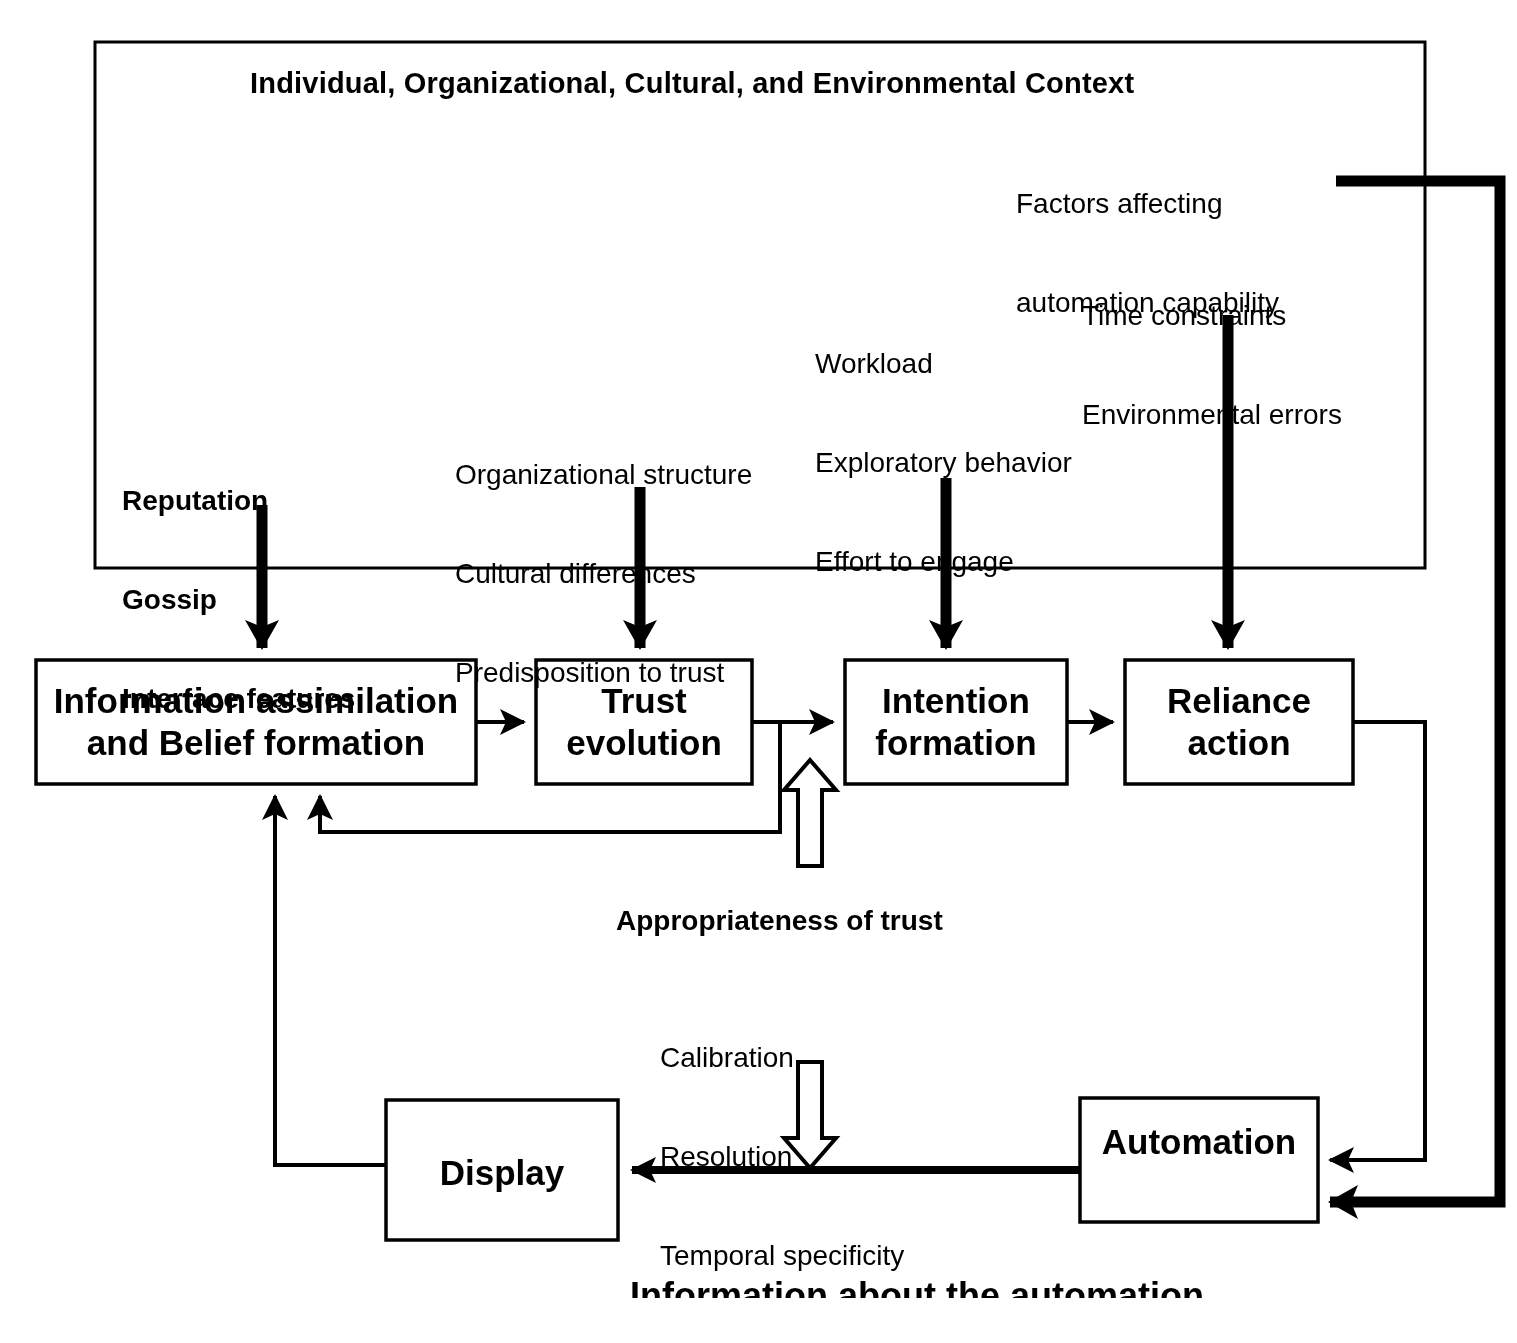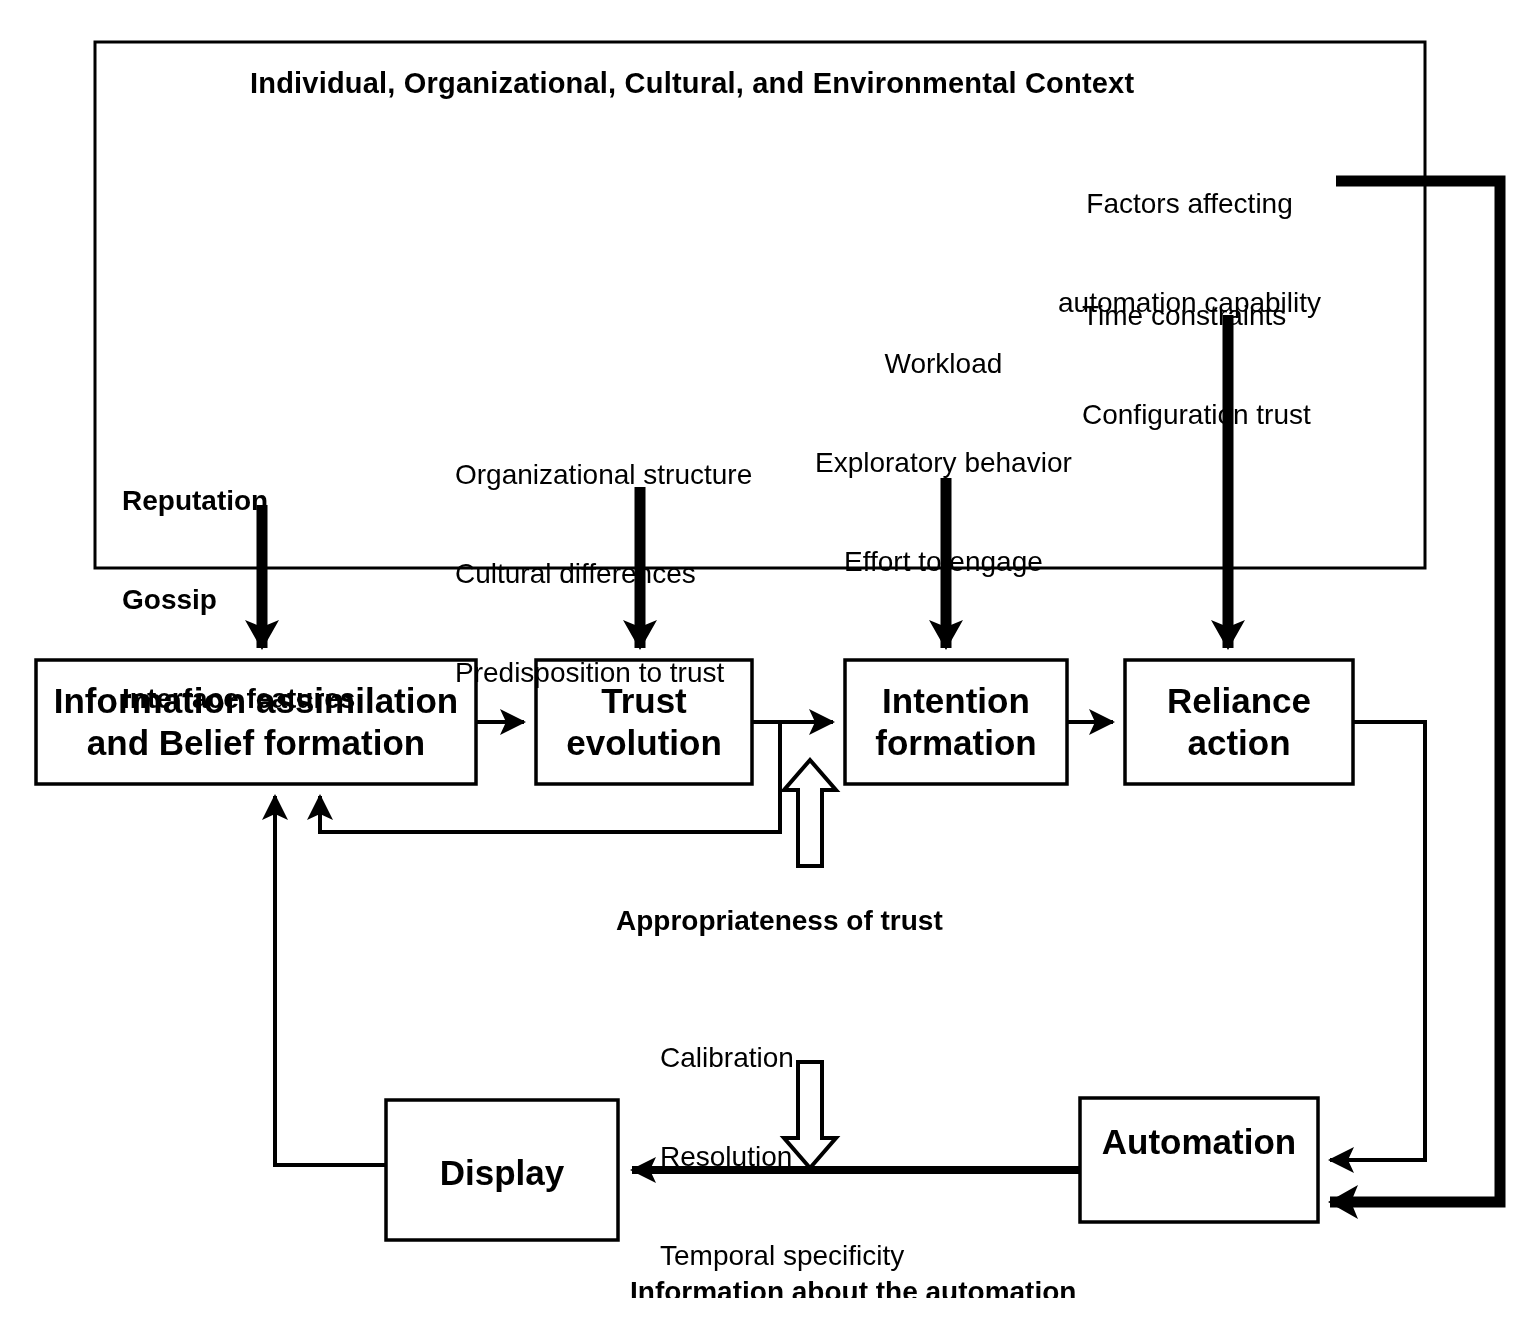--- a/index.html
+++ b/index.html
@@ -5,21 +5,21 @@
   html,body{margin:0;padding:0;background:#ffffff;}
   body{font-family:"Liberation Sans",sans-serif;color:#000;}
   #stage{position:relative;width:1517px;height:1298px;overflow:hidden;background:#fff;}
   #svg-layer{position:absolute;left:0;top:0;width:1517px;height:1343px;}
   .lbl{position:absolute;white-space:pre;line-height:1.18;}
   .ctx-title{font-size:29px;font-weight:bold;letter-spacing:.2px;}
   .grp{font-size:28px;font-weight:normal;}
   .grp-b{font-size:28px;font-weight:bold;}
   .boxlabel{position:absolute;display:flex;align-items:center;justify-content:center;
             text-align:center;font-weight:bold;font-size:35px;line-height:1.2;}
-  .capt-h{font-size:28px;font-weight:bold;}
+  .capt-h{font-size:36px;font-weight:bold;}
 </style>
 </head>
 <body>
 
 <div id="stage">
 
   <svg id="svg-layer" viewBox="0 0 1517 1343">
     <defs>
       <marker id="ah-solid" markerWidth="13" markerHeight="13" refX="11" refY="6.5" orient="auto" markerUnits="userSpaceOnUse">
         <path d="M0,0 L13,6.5 L0,13 L3,6.5 Z" fill="#000"></path>
@@ -61,31 +61,31 @@
 
     <line x1="1080" y1="1170" x2="632" y2="1170" stroke="#000" stroke-width="8" marker-end="url(#ah-solid-lg)"></line>
 
     <path d="M 798,866 L 822,866 L 822,790 L 836,790 L 810,760 L 784,790 L 798,790 Z" fill="#fff" stroke="#000" stroke-width="4" stroke-linejoin="miter"></path>
 
     <path d="M 798,1062 L 822,1062 L 822,1138 L 836,1138 L 810,1168 L 784,1138 L 798,1138 Z" fill="#fff" stroke="#000" stroke-width="4" stroke-linejoin="miter"></path>
   </svg>
 
   <div class="lbl ctx-title" style="left:250px;top:66px;">Individual, Organizational, Cultural, and Environmental Context</div>
 
-  <div class="lbl grp" style="left:1058px;top:121px;text-align:center;">
+  <div class="lbl grp" style="left:1016px;top:121px;text-align:left;">
     <div>Factors affecting</div>
     <div>automation capability</div>
   </div>
 
   <div class="lbl grp" style="left:1082px;top:233px;text-align:left;">
     <div>Time constraints</div>
-    <div>Configuration trust</div>
+    <div>Environmental errors</div>
   </div>
 
-  <div class="lbl grp" style="left:815px;top:281px;text-align:center;">
+  <div class="lbl grp" style="left:815px;top:281px;text-align:left;">
     <div>Workload</div>
     <div>Exploratory behavior</div>
     <div>Effort to engage</div>
   </div>
 
   <div class="lbl grp" style="left:455px;top:392px;text-align:left;">
     <div>Organizational structure</div>
     <div>Cultural differences</div>
     <div>Predisposition to trust</div>
   </div>

